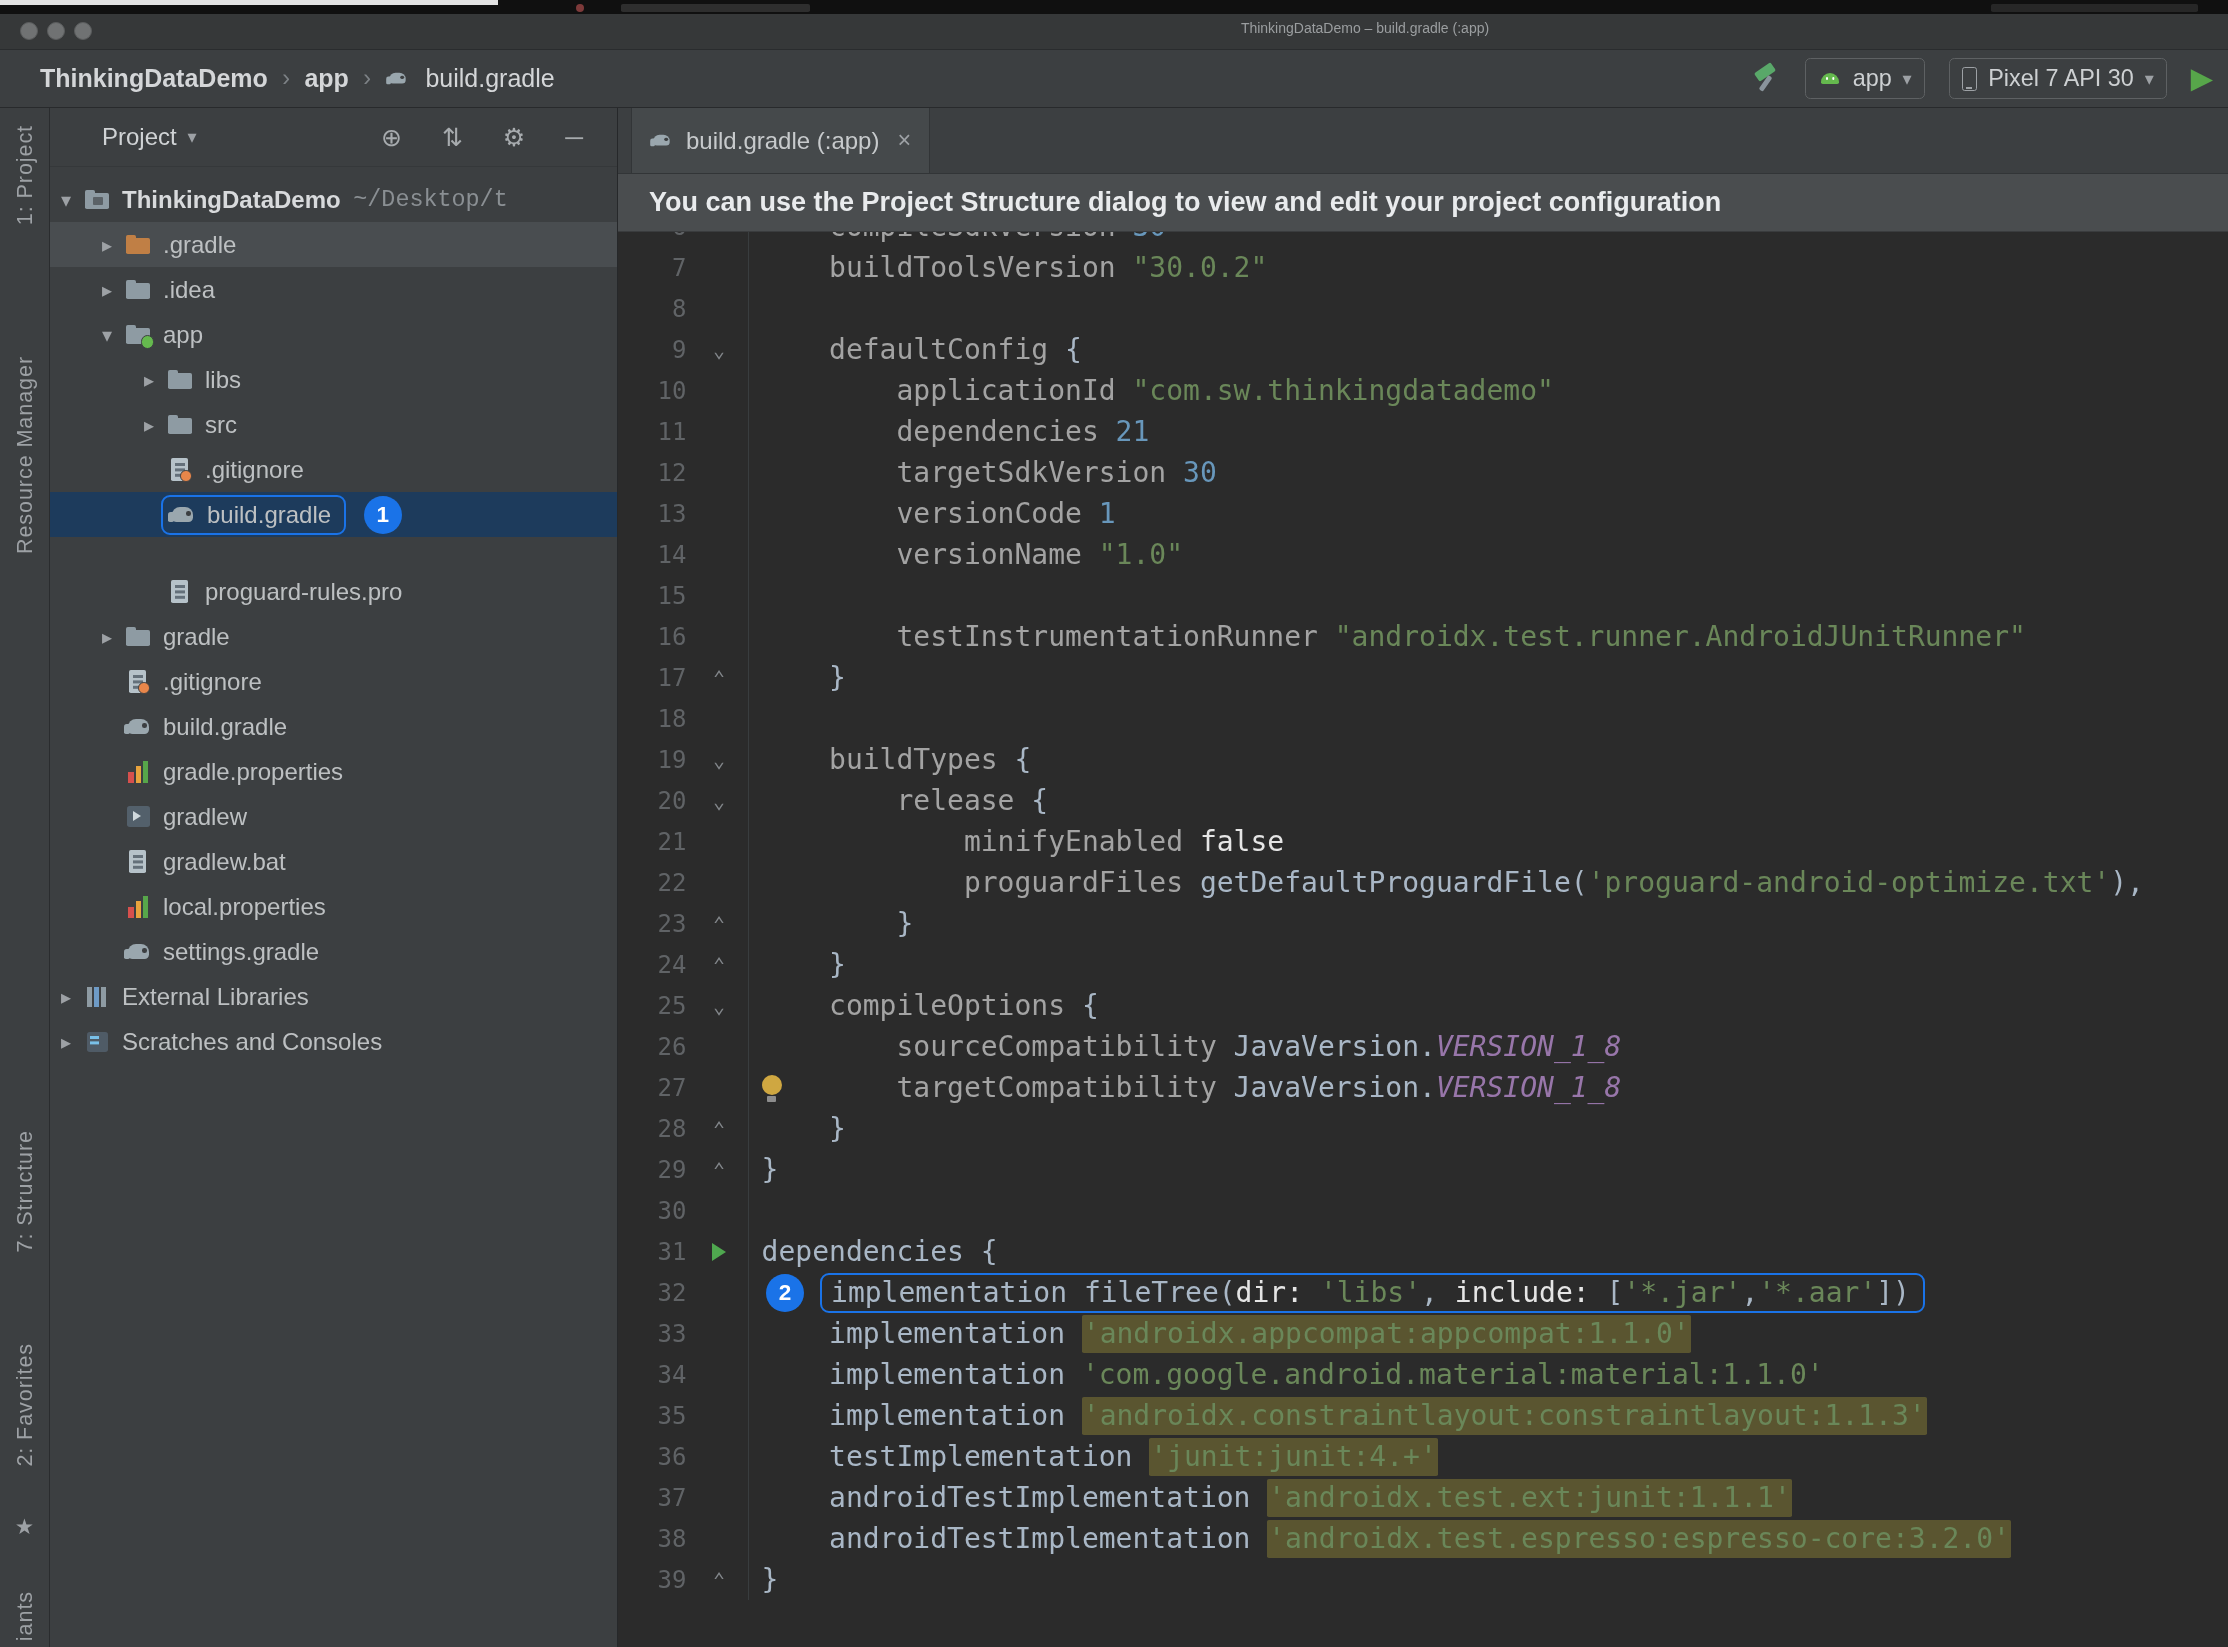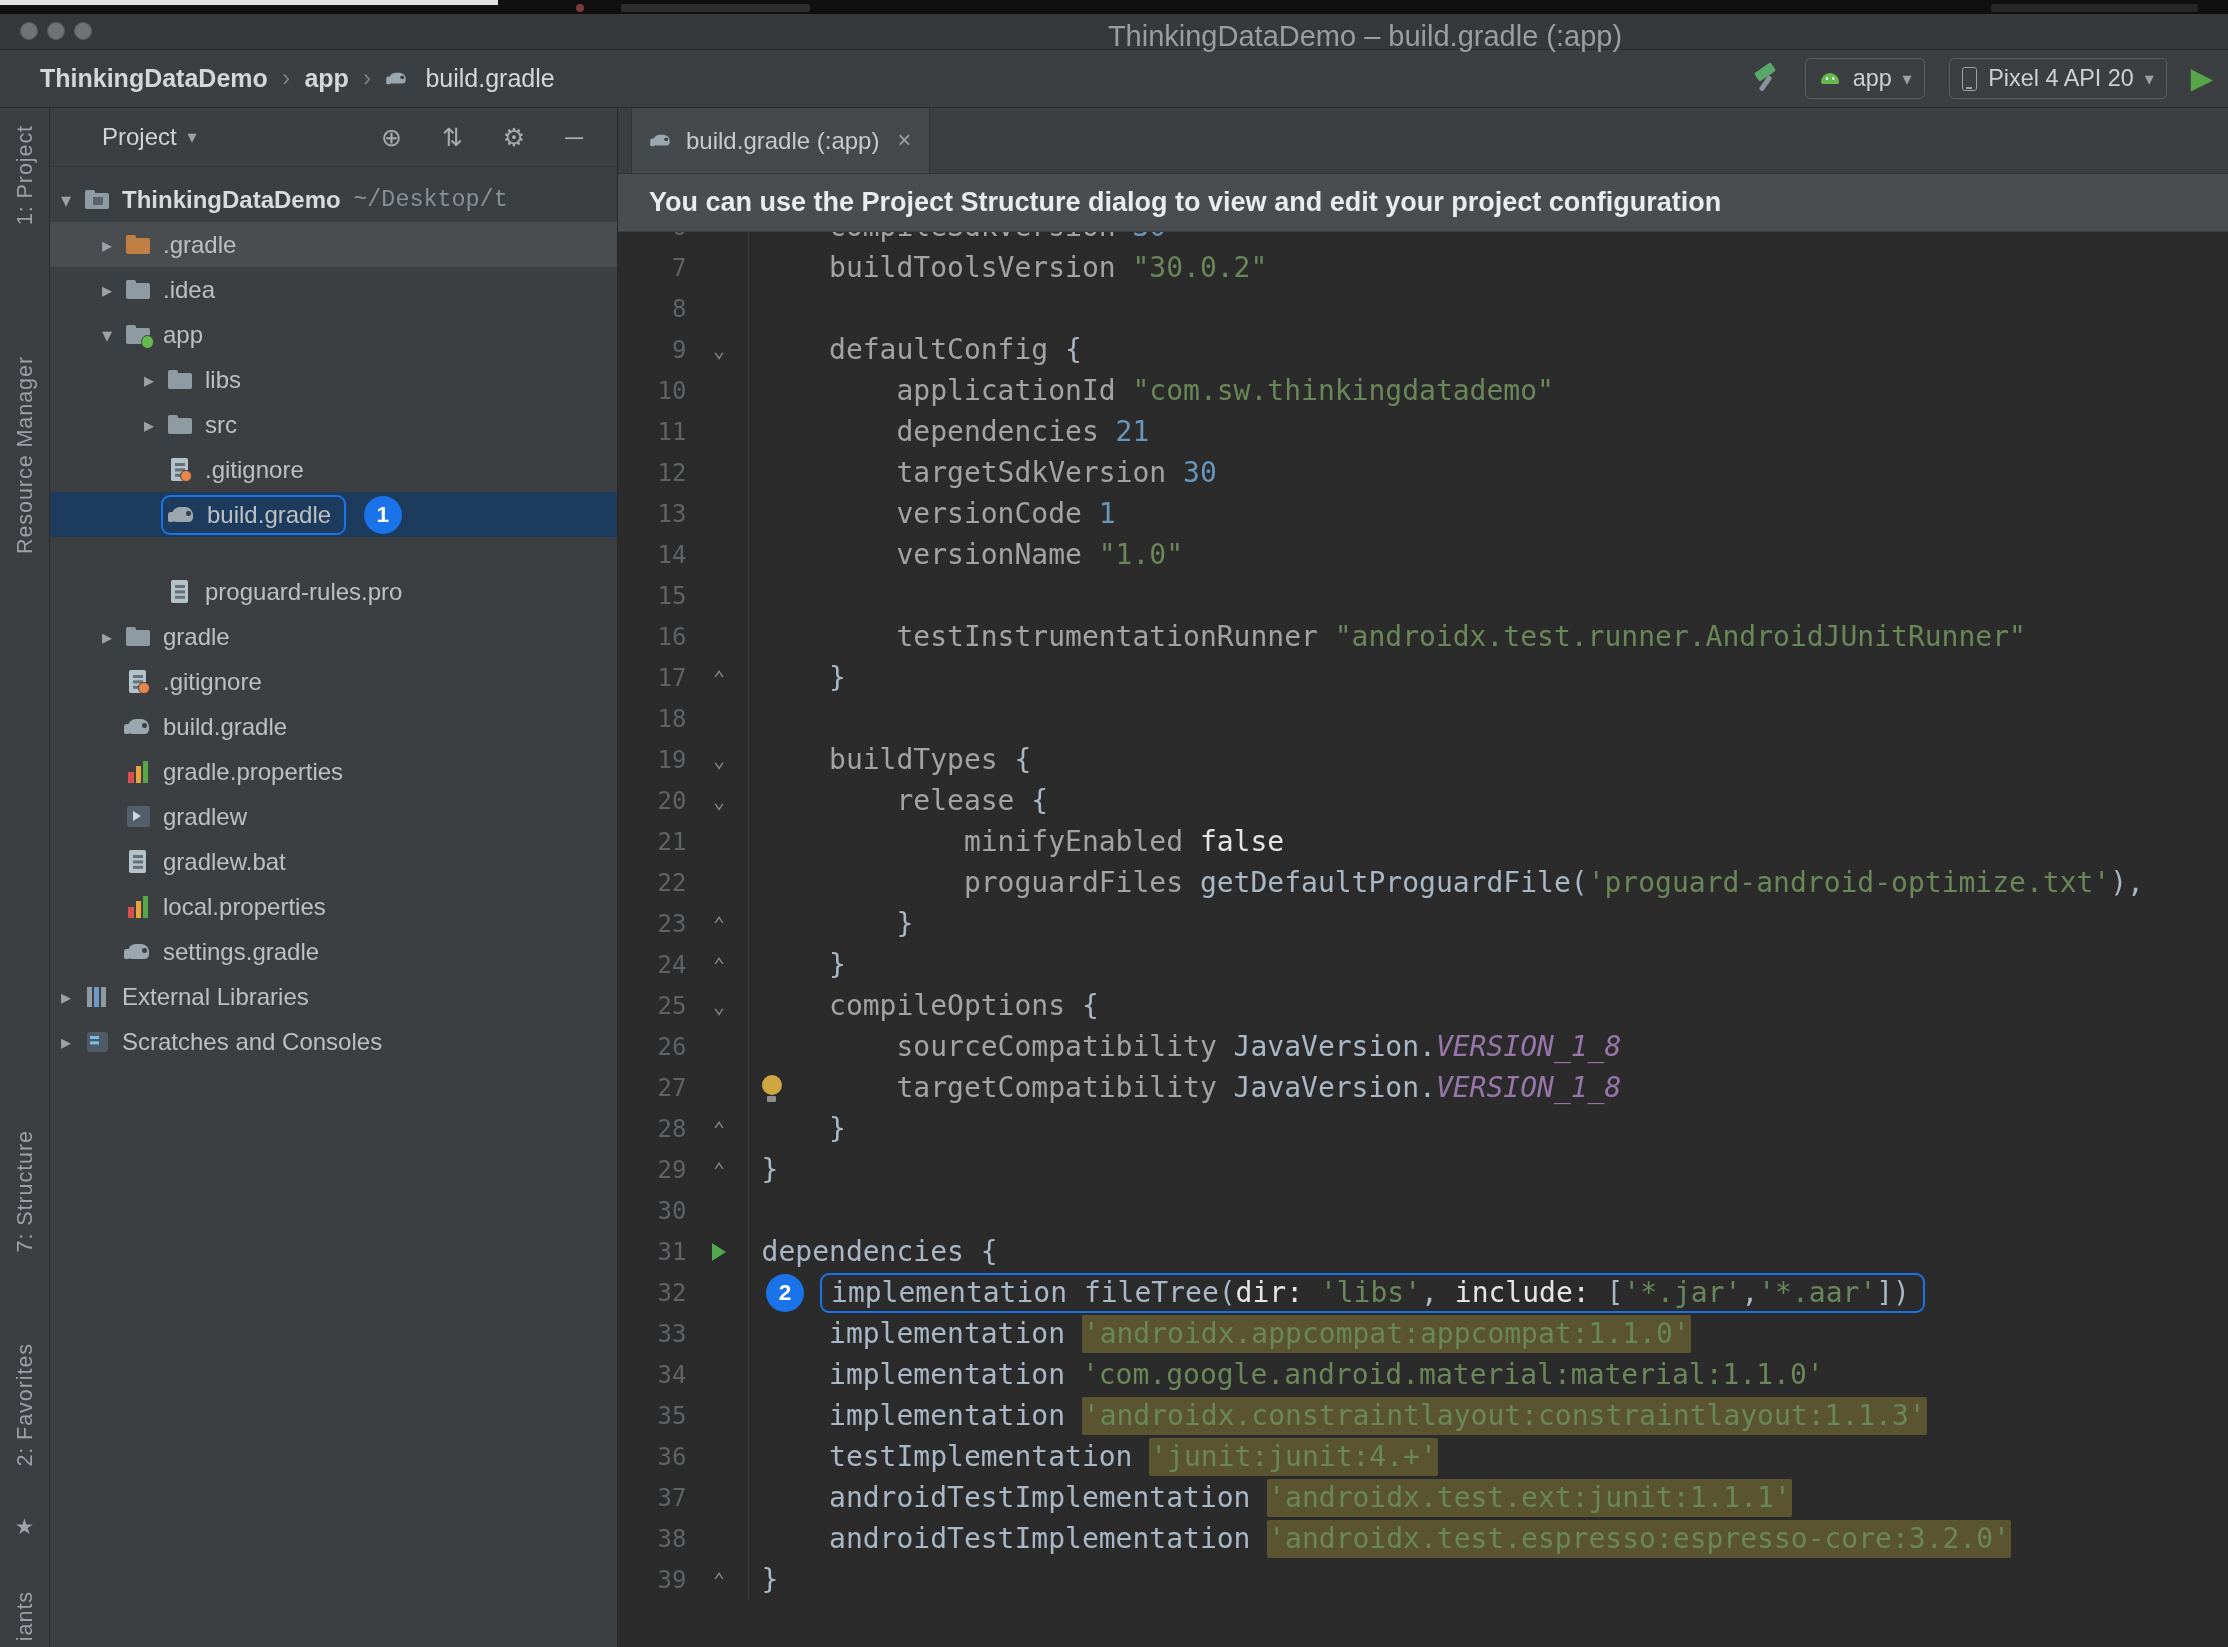--- a/index.html
+++ b/index.html
@@ -12,21 +12,21 @@
   .ms-a{position:absolute;left:0;top:0;width:498px;height:4.5px;background:#e3e3e3;}
   .ms-b{position:absolute;left:621px;top:3.6px;width:189px;height:8px;background:#2e2e2e;border-radius:1.8px;}
   .ms-c{position:absolute;right:31px;top:3.6px;width:207px;height:8px;background:#272727;border-radius:1.8px;}
   .ms-d{position:absolute;left:576px;top:3.6px;width:8px;height:8px;border-radius:50%;background:#7d3a3a;}
 
   
   .titlebar{height:36px;background:#363839;position:relative;border-bottom:0.9px solid #2a2c2e;}
   .traffic{position:absolute;left:20px;top:8px;display:flex;gap:9px;}
   .tl{width:18px;height:18px;border-radius:50%;background:#707273;border:0.9px solid #5a5c5d;}
   .win-title{position:absolute;left:1365px;top:5.4px;transform:translateX(-50%);
-    color:#9b9ea0;font-size:29px;white-space:nowrap;}
+    color:#9b9ea0;font-size:14px;white-space:nowrap;}
 
   
   .navbar{height:58px;background:#3c3f41;border-bottom:0.9px solid #282a2c;display:flex;align-items:center;
     padding:0 16px 0 40px;}
   .breadcrumbs{display:flex;align-items:center;gap:14.4px;font-size:25px;color:#d4d6d8;white-space:nowrap;}
   .crumb.bold{font-weight:700;}
   .crumb-sep{color:#7d8286;font-size:23.4px;}
   .nav-right{margin-left:auto;display:flex;align-items:center;gap:23.4px;}
   .combo{display:flex;align-items:center;gap:10.8px;border:0.9px solid #5e6163;border-radius:5.4px;height:41px;
     padding:0 12.6px;color:#cdd0d2;font-size:23.4px;white-space:nowrap;}
@@ -171,21 +171,21 @@
     </div>
     <div class="nav-right">
       <span class="hammer"></span>
       <div class="combo">
         <span class="android"></span>
         <span class="combo-label">app</span>
         <span class="caret">▾</span>
       </div>
       <div class="combo">
         <span class="phone"></span>
-        <span class="combo-label">Pixel 4 API 20</span>
+        <span class="combo-label">Pixel 7 API 30</span>
         <span class="caret">▾</span>
       </div>
       <span class="play">▶</span>
     </div>
   </div>
 
   <div class="main">
 
     <div class="tool-strip">
       <div class="vlabel v1">1: Project</div>

